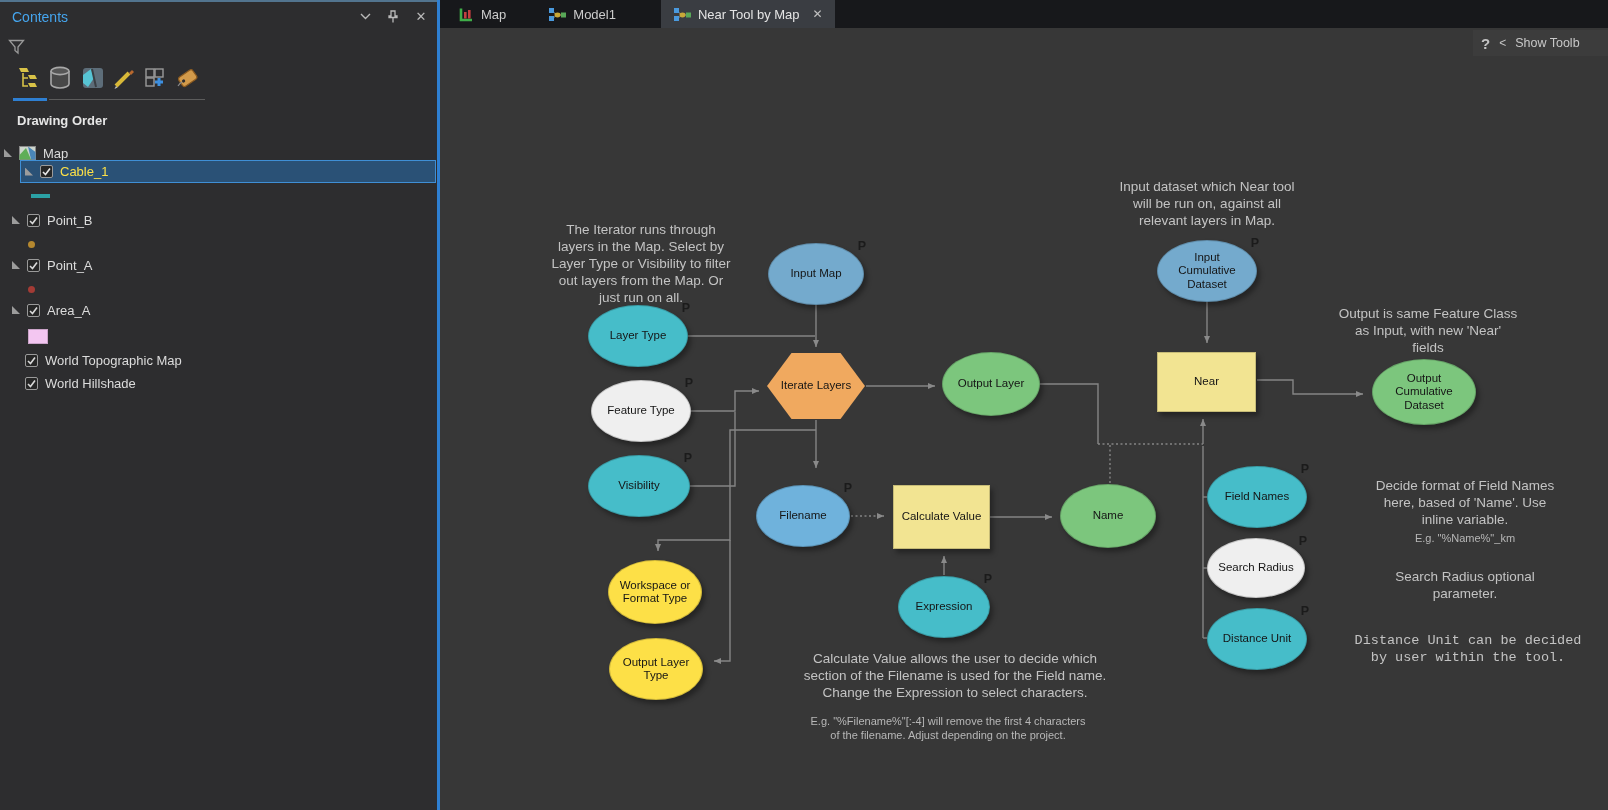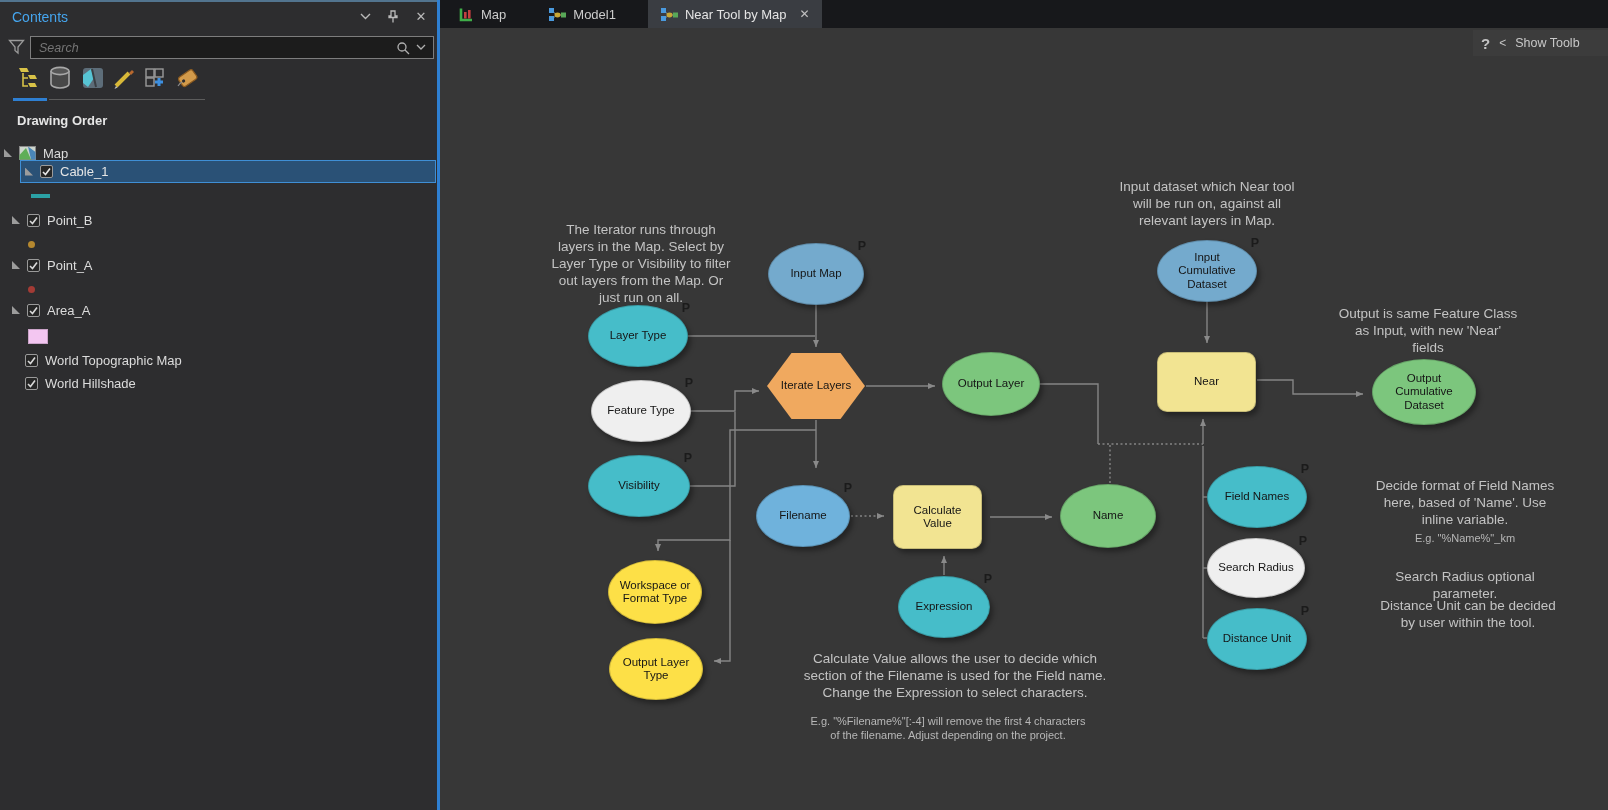--- a/index.html
+++ b/index.html
@@ -23,21 +23,21 @@
   #tb-underline{position:absolute;left:13px;top:36px;width:34px;height:3px;background:#2e7fd2;}
   #tb-line{position:absolute;left:49px;top:37px;width:156px;height:1px;background:#5c5c5c;}
   .section-label{position:absolute;left:17px;top:111px;font-size:13px;font-weight:bold;color:#e6e6e6;}
   .trow{position:absolute;display:flex;align-items:center;gap:7px;height:20px;color:#dcdcdc;font-size:13px;}
   .expander{width:8px;height:8px;background:#9c9c9c;
     clip-path:polygon(0 0,100% 100%,0 100%);flex:none;}
   .cbx{width:13px;height:13px;border:1px solid #9a9a9a;background:#262626;border-radius:2px;
     display:flex;align-items:center;justify-content:center;flex:none;}
   .selrow{position:absolute;left:20px;top:158px;width:416px;height:23px;background:#2a5176;
     border:1px solid #3f8fd6;display:flex;align-items:center;gap:7px;padding-left:4px;
-    color:#e5e5e5;font-size:13px;}
+    color:#fde047;font-size:13px;}
   .swatch-line{position:absolute;left:31px;top:192px;width:19px;height:4px;background:#2ba1a5;}
   .dot{position:absolute;width:7px;height:7px;border-radius:50%;}
   .swatch-fill{position:absolute;left:28px;top:327px;width:20px;height:15px;background:#f3c6f1;border:1px solid #caa3c8;}
 
   
   #tabbar{position:absolute;left:440px;top:0;width:1168px;height:28px;background:#17181b;
     display:flex;align-items:stretch;}
   .tab{display:flex;align-items:center;gap:7px;padding:0 12px;font-size:13px;color:#cccccc;}
   .tab.active{background:#3a3d42;color:#e4e4e4;}
   .tab .closex{font-size:12px;color:#c2c2c2;margin-left:6px;}
@@ -46,21 +46,21 @@
   #canvas{position:absolute;left:440px;top:28px;width:1168px;height:782px;background:#373737;overflow:hidden;}
   #edges{position:absolute;left:0;top:0;width:1168px;height:782px;}
   #model-title{position:absolute;left:30px;top:84px;width:600px;text-align:center;
     font-size:20px;font-weight:bold;letter-spacing:-0.4px;color:#eaeaea;}
   .anno{position:absolute;text-align:center;color:#c3c3c3;font-size:13.5px;line-height:17px;white-space:pre-line;}
   .anno.small{font-size:11px;line-height:14px;color:#b7b7b7;}
   .node{position:absolute;display:flex;align-items:center;justify-content:center;text-align:center;
     font-size:11.5px;line-height:1.15;color:#151515;padding:2px 7px;
     box-shadow:3px 4px 5px rgba(0,0,0,.35);border:1px solid rgba(0,0,0,.18);}
   .node.ellipse{border-radius:50%;}
-  .node.rect{border-radius:10px;}
+  .node.rect{border-radius:0;}
   .node.hexagon{clip-path:polygon(25% 0,75% 0,100% 50%,75% 100%,25% 100%,0 50%);
     box-shadow:none;border:none;filter:drop-shadow(3px 3px 3px rgba(0,0,0,.4));}
   .c-blue{background:#74aacd;}.c-lightblue{background:#6fb2dc;}.c-paleblue{background:#fde047;}
   .c-teal{background:#46bdc9;}.c-white{background:#efefef;}.c-green{background:#7cc67d;}
   .c-yellow{background:#f2e492;}.c-orange{background:#f0a95f;}
   .pbadge{position:absolute;top:-5px;right:-3px;font-size:12.5px;font-weight:bold;color:#1b1b1b;}
 
   
   #showtb{position:absolute;left:1033px;top:2px;width:135px;height:26px;background:#3c3c3c;
     display:flex;align-items:center;gap:9px;padding-left:8px;overflow:hidden;color:#c8c8c8;}
@@ -84,30 +84,20 @@
           <path d="M4 1h4v5h2v1.5H2V6h2z M6 7.5v5" fill="none" stroke="#b9b9b9" stroke-width="1.3"></path>
         </svg>
     </div>
     <div class="hdr-ic">✕</div>
   </div>
 
   <div id="searchrow">
     <svg style="position:absolute;left:8px;top:4px" width="18" height="17">
       <path d="M1.5 1.5 h14 l-5.5 6.5 v6 l-3 -2.5 v-3.5 z" fill="none" stroke="#9a9a9a" stroke-width="1.3"></path>
     </svg>
-    <div id="searchbox">
-      <input placeholder="Search" style="">
-      <svg width="14" height="14" style="margin-right:6px">
-        <circle cx="6" cy="6" r="4" fill="none" stroke="#b0b0b0" stroke-width="1.3"></circle>
-        <line x1="9" y1="9" x2="13" y2="13" stroke="#b0b0b0" stroke-width="1.3"></line>
-      </svg>
-      <svg width="10" height="7" style="margin-right:7px">
-        <polyline points="1,1 5,5 9,1" fill="none" stroke="#b0b0b0" stroke-width="1.3"></polyline>
-      </svg>
-    </div>
   </div>
 
   <div class="toolbar">
     <div class="tb-ic" style="left:14px">
       <svg width="26" height="26">
         <path d="M8 8 V21 H13 M8 13 H13" fill="none" stroke="#d8c247" stroke-width="1.6"></path>
         <path d="M4 3 h8 l2 4 h-8 z" fill="#d8c247"></path>
         <path d="M13 10 h7 l2 4 h-7 z" fill="#d8c247"></path>
         <path d="M13 18 h7 l2 4 h-7 z" fill="#d8c247"></path>
       </svg>
@@ -244,21 +234,21 @@
       <line x1="4" y1="4" x2="9" y2="8" stroke="#8a8a8a"></line>
       <line x1="4" y1="12" x2="9" y2="8" stroke="#8a8a8a"></line>
       <line x1="9" y1="8" x2="14" y2="8" stroke="#8a8a8a"></line>
       <rect x="1" y="1" width="5" height="5" fill="#4a9ade"></rect>
       <rect x="1" y="9" width="5" height="5" fill="#4a9ade"></rect>
       <ellipse cx="9.5" cy="8" rx="3" ry="2.4" fill="#c8a838"></ellipse>
       <rect x="13" y="5.5" width="5" height="5" fill="#58a858"></rect>
     </svg>
     <span>Model1</span>
   </div>
-  <div class="tab active" style="margin-left:20px">
+  <div class="tab active" style="margin-left:33px">
     <svg width="18" height="15">
       <line x1="4" y1="4" x2="9" y2="8" stroke="#8a8a8a"></line>
       <line x1="4" y1="12" x2="9" y2="8" stroke="#8a8a8a"></line>
       <line x1="9" y1="8" x2="14" y2="8" stroke="#8a8a8a"></line>
       <rect x="1" y="1" width="5" height="5" fill="#4a9ade"></rect>
       <rect x="1" y="9" width="5" height="5" fill="#4a9ade"></rect>
       <ellipse cx="9.5" cy="8" rx="3" ry="2.4" fill="#c8a838"></ellipse>
       <rect x="13" y="5.5" width="5" height="5" fill="#58a858"></rect>
     </svg>
     <span>Near Tool by Map</span>
@@ -317,21 +307,21 @@
 relevant layers in Map.</div>
       <div class="anno" style="left: 868px; top: 277px; width: 240px;">Output is same Feature Class
 as Input, with new 'Near'
 fields</div>
       <div class="anno" style="left: 905px; top: 449px; width: 240px;">Decide format of Field Names
 here, based of 'Name'. Use
 inline variable.</div>
       <div class="anno small" style="left: 905px; top: 503px; width: 240px;">E.g. "%Name%"_km</div>
       <div class="anno" style="left: 915px; top: 540px; width: 220px;">Search Radius optional
 parameter.</div>
-      <div class="anno" style="left: 898px; top: 569px; width: 260px;">Distance Unit can be decided
+      <div class="anno" style="left: 898px; top: 604px; width: 260px; font-family: Liberation Mono, monospace;">Distance Unit can be decided
 by user within the tool.</div>
       <div class="anno" style="left: 330px; top: 622px; width: 370px;">Calculate Value allows the user to decide which
 section of the Filename is used for the Field name.
 Change the Expression to select characters.</div>
       <div class="anno small" style="left: 318px; top: 686px; width: 380px;">E.g. "%Filename%"[:-4] will remove the first 4 characters
 of the filename. Adjust depending on the project.</div>
     </div>
   <div id="model-nodes">
       <div class="node ellipse c-blue" style="left: 328px; top: 215px; width: 96px; height: 62px;">
         <span>Input Map</span>
@@ -352,21 +342,21 @@
       <div class="node hexagon c-orange" style="left: 327px; top: 325px; width: 98px; height: 66px;">
         <span>Iterate Layers</span>
       </div>
       <div class="node ellipse c-green" style="left: 502px; top: 324px; width: 98px; height: 64px;">
         <span>Output Layer</span>
       </div>
       <div class="node ellipse c-lightblue" style="left: 316px; top: 457px; width: 94px; height: 62px;">
         <span>Filename</span>
         <span class="pbadge">P</span>
       </div>
-      <div class="node rect c-yellow" style="left: 453px; top: 457px; width: 89px; height: 64px;">
+      <div class="node rect c-yellow" style="left: 453px; top: 457px; width: 97px; height: 64px;">
         <span>Calculate Value</span>
       </div>
       <div class="node ellipse c-teal" style="left: 458px; top: 548px; width: 92px; height: 62px;">
         <span>Expression</span>
         <span class="pbadge">P</span>
       </div>
       <div class="node ellipse c-paleblue" style="left: 168px; top: 532px; width: 94px; height: 64px;">
         <span>Workspace or Format Type</span>
       </div>
       <div class="node ellipse c-paleblue" style="left: 169px; top: 610px; width: 94px; height: 62px;">

